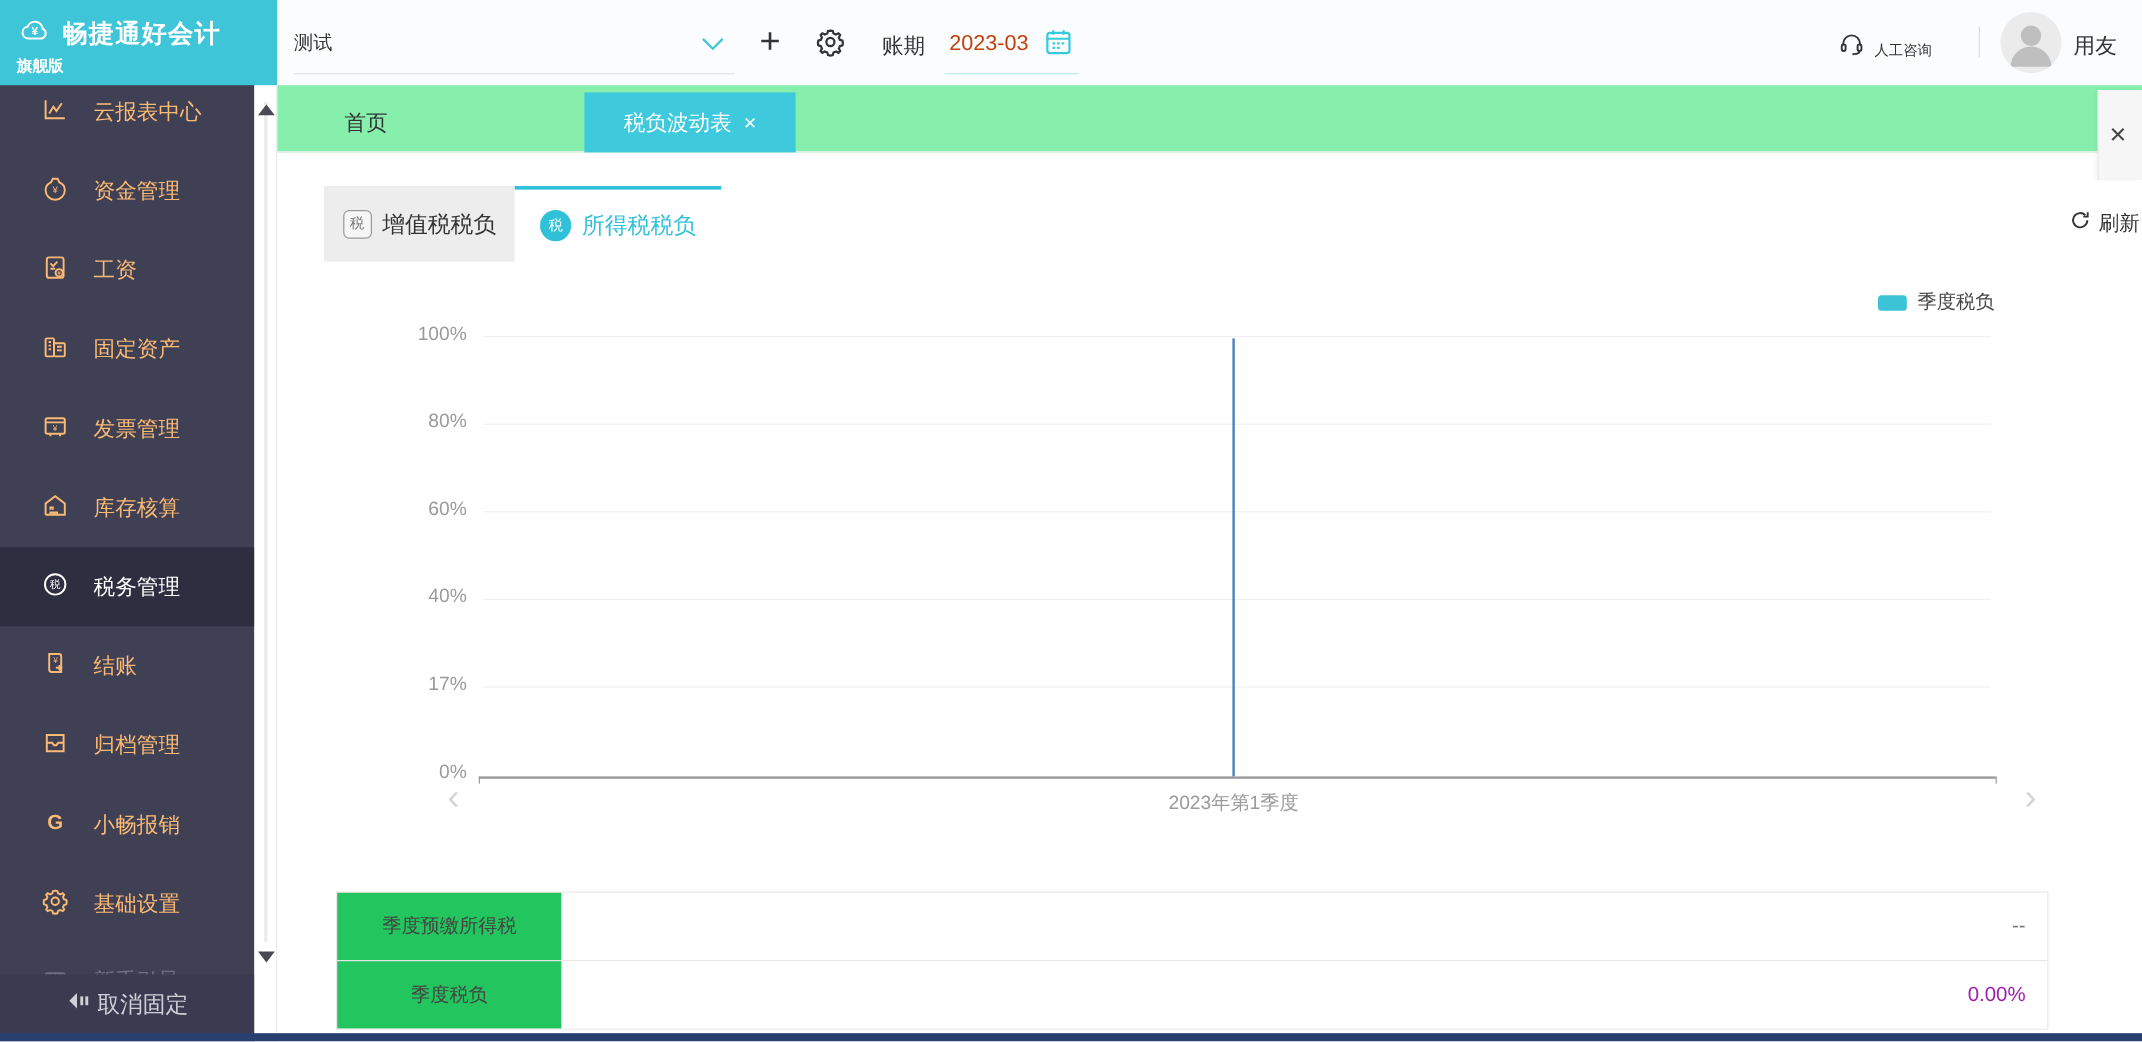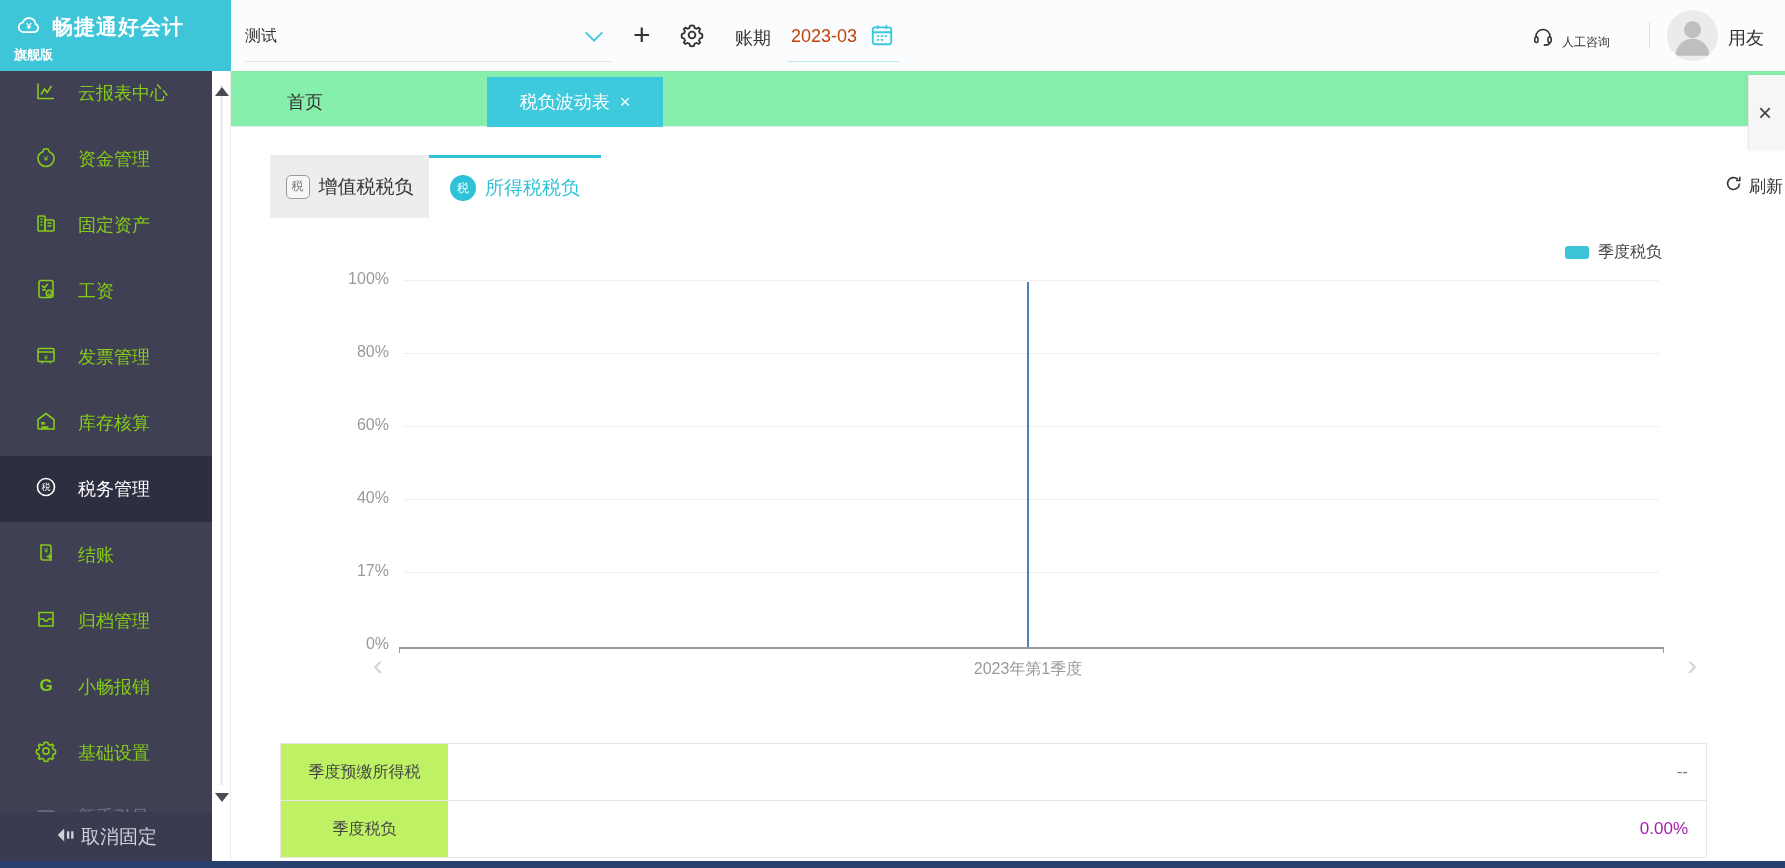--- a/index.html
+++ b/index.html
@@ -7,21 +7,21 @@
   .app{position:relative;width:1785px;height:868px;background:#fff;overflow:hidden;}
   .abs{position:absolute;}
 
   
   .sidebar{left:0;top:0;width:212px;height:868px;background:#3f4054;z-index:5;}
   .logo-block{position:absolute;left:0;top:0;width:231px;height:71px;background:#3ec5d8;z-index:8;}
   .logo-row{position:absolute;left:14px;top:12px;display:flex;align-items:center;gap:8px;color:#fff;}
   .logo-title{font-size:21px;font-weight:bold;letter-spacing:1px;color:#fff;}
   .logo-edition{position:absolute;left:14px;top:46px;font-size:13px;font-weight:bold;color:#fff;}
   .side-menu{position:absolute;left:0;top:60px;width:212px;}
-  .side-item{position:relative;height:66px;display:flex;align-items:center;padding-left:34px;gap:20px;color:#84cc16;cursor:pointer;}
+  .side-item{position:relative;height:66px;display:flex;align-items:center;padding-left:34px;gap:20px;color:#fdba74;cursor:pointer;}
   .side-item.active{background:#2d2e3f;color:#fff;}
   .side-item .lbl{font-size:18px;}
   .side-item svg{flex:0 0 auto;}
   .side-item.partial{color:#6f7083;}
   .unpin-bar{position:absolute;left:0;top:812px;width:212px;height:50px;background:#3a3b50;display:flex;align-items:center;justify-content:center;gap:4px;color:#cfd0da;font-size:19px;cursor:pointer;z-index:6;}
   
   .side-scroll{position:absolute;left:212px;top:71px;width:19px;height:791px;background:#fff;z-index:6;border-right:1px solid #ececec;}
   .side-scroll .track{position:absolute;left:8px;top:14px;width:3px;height:700px;background:#ededed;}
   .tri-up{position:absolute;left:3px;top:16px;width:0;height:0;border-left:7px solid transparent;border-right:7px solid transparent;border-bottom:9px solid #4a4a55;}
   .tri-down{position:absolute;left:3px;top:722px;width:0;height:0;border-left:7px solid transparent;border-right:7px solid transparent;border-top:9px solid #4a4a55;}
@@ -68,21 +68,21 @@
   .gridline{position:absolute;height:1px;background:#f0f0f1;}
   .axisline{position:absolute;height:2px;background:#9a9a9a;}
   .axis-tick{position:absolute;width:1px;height:6px;background:#9a9a9a;}
   .vline{position:absolute;width:2px;background:#4e7fc0;}
   .xlabel{position:absolute;font-size:16px;color:#9a9a9a;text-align:center;}
   .chev{position:absolute;font-size:30px;color:#d4d4d4;cursor:pointer;line-height:20px;}
 
   
   .dtable{position:absolute;left:49px;top:616px;width:1427px;border:1px solid #e7e7e7;border-bottom:none;}
   .drow{display:flex;height:57px;border-bottom:1px solid #e7e7e7;}
-  .drow .dl{width:167px;background:#bef264;display:flex;align-items:center;justify-content:center;font-size:16px;color:#444;}
+  .drow .dl{width:187px;background:#22c55e;display:flex;align-items:center;justify-content:center;font-size:16px;color:#444;}
   .drow .dv{flex:1;display:flex;align-items:center;justify-content:flex-end;padding-right:18px;font-size:17px;color:#a21caf;background:#fff;}
 
   .bottom-strip{left:0;top:861px;width:1785px;height:7px;background:#27406f;z-index:9;}
 </style>
 </head>
 <body>
 
 <div class="app">
 
   <aside class="abs sidebar">
@@ -96,34 +96,34 @@
         </div>
         <div class="side-item">
           <span><svg width="24" height="24" viewBox="0 0 24 24" fill="none" stroke="currentColor" stroke-width="1.6">
               <path d="M10 4 h4 l1.5 3 c3 1.2 4.5 3.6 4.5 6.5 a8 8 0 0 1-16 0 C4 10.6 5.5 8.2 8.5 7 Z"></path>
               <text x="12" y="16" font-size="8" text-anchor="middle" fill="currentColor" stroke="none">¥</text>
             </svg></span>
           <span class="lbl">资金管理</span>
         </div>
         <div class="side-item">
           <span><svg width="24" height="24" viewBox="0 0 24 24" fill="none" stroke="currentColor" stroke-width="1.6">
-              <rect x="4" y="5" width="7" height="15" rx="1"></rect>
-              <rect x="11" y="9" width="9" height="11" rx="1"></rect>
-              <path d="M6.5 8 h2 M6.5 11 h2 M6.5 14 h2 M13.5 12 h4 M13.5 15 h4"></path>
-            </svg></span>
-          <span class="lbl">固定资产</span>
-        </div>
-        <div class="side-item">
-          <span><svg width="24" height="24" viewBox="0 0 24 24" fill="none" stroke="currentColor" stroke-width="1.6">
               <rect x="5" y="3.5" width="14" height="17" rx="2"></rect>
               <path d="M8 8.5 l2.3 2.3 3.5-3.8 M8 13 h4"></path>
               <circle cx="15.3" cy="16.3" r="3"></circle>
               <text x="15.3" y="18.5" font-size="5.5" text-anchor="middle" fill="currentColor" stroke="none">¥</text>
             </svg></span>
           <span class="lbl">工资</span>
+        </div>
+        <div class="side-item">
+          <span><svg width="24" height="24" viewBox="0 0 24 24" fill="none" stroke="currentColor" stroke-width="1.6">
+              <rect x="4" y="5" width="7" height="15" rx="1"></rect>
+              <rect x="11" y="9" width="9" height="11" rx="1"></rect>
+              <path d="M6.5 8 h2 M6.5 11 h2 M6.5 14 h2 M13.5 12 h4 M13.5 15 h4"></path>
+            </svg></span>
+          <span class="lbl">固定资产</span>
         </div>
         <div class="side-item">
           <span><svg width="24" height="24" viewBox="0 0 24 24" fill="none" stroke="currentColor" stroke-width="1.6">
               <rect x="4" y="5.5" width="16" height="13" rx="1.5"></rect>
               <path d="M4 9 h16 M8 18.5 v2 M16 18.5 v2"></path>
               <text x="12" y="16.5" font-size="7" text-anchor="middle" fill="currentColor" stroke="none">¥</text>
             </svg></span>
           <span class="lbl">发票管理</span>
         </div>
         <div class="side-item">

